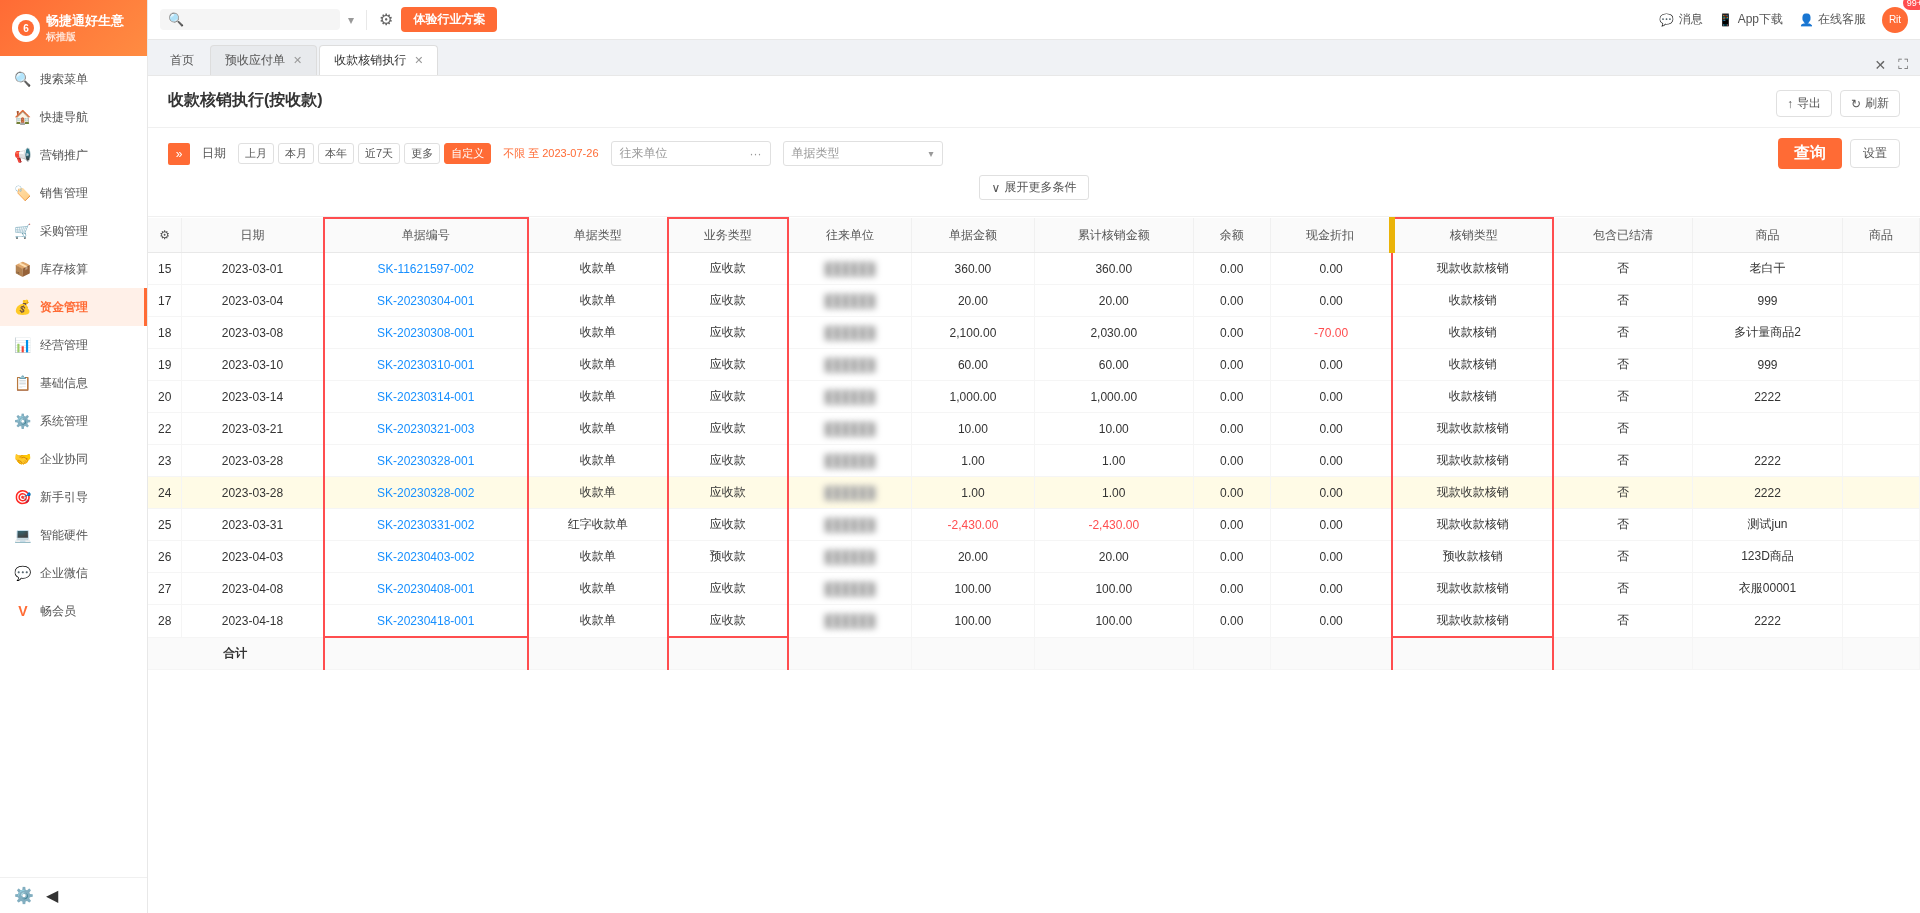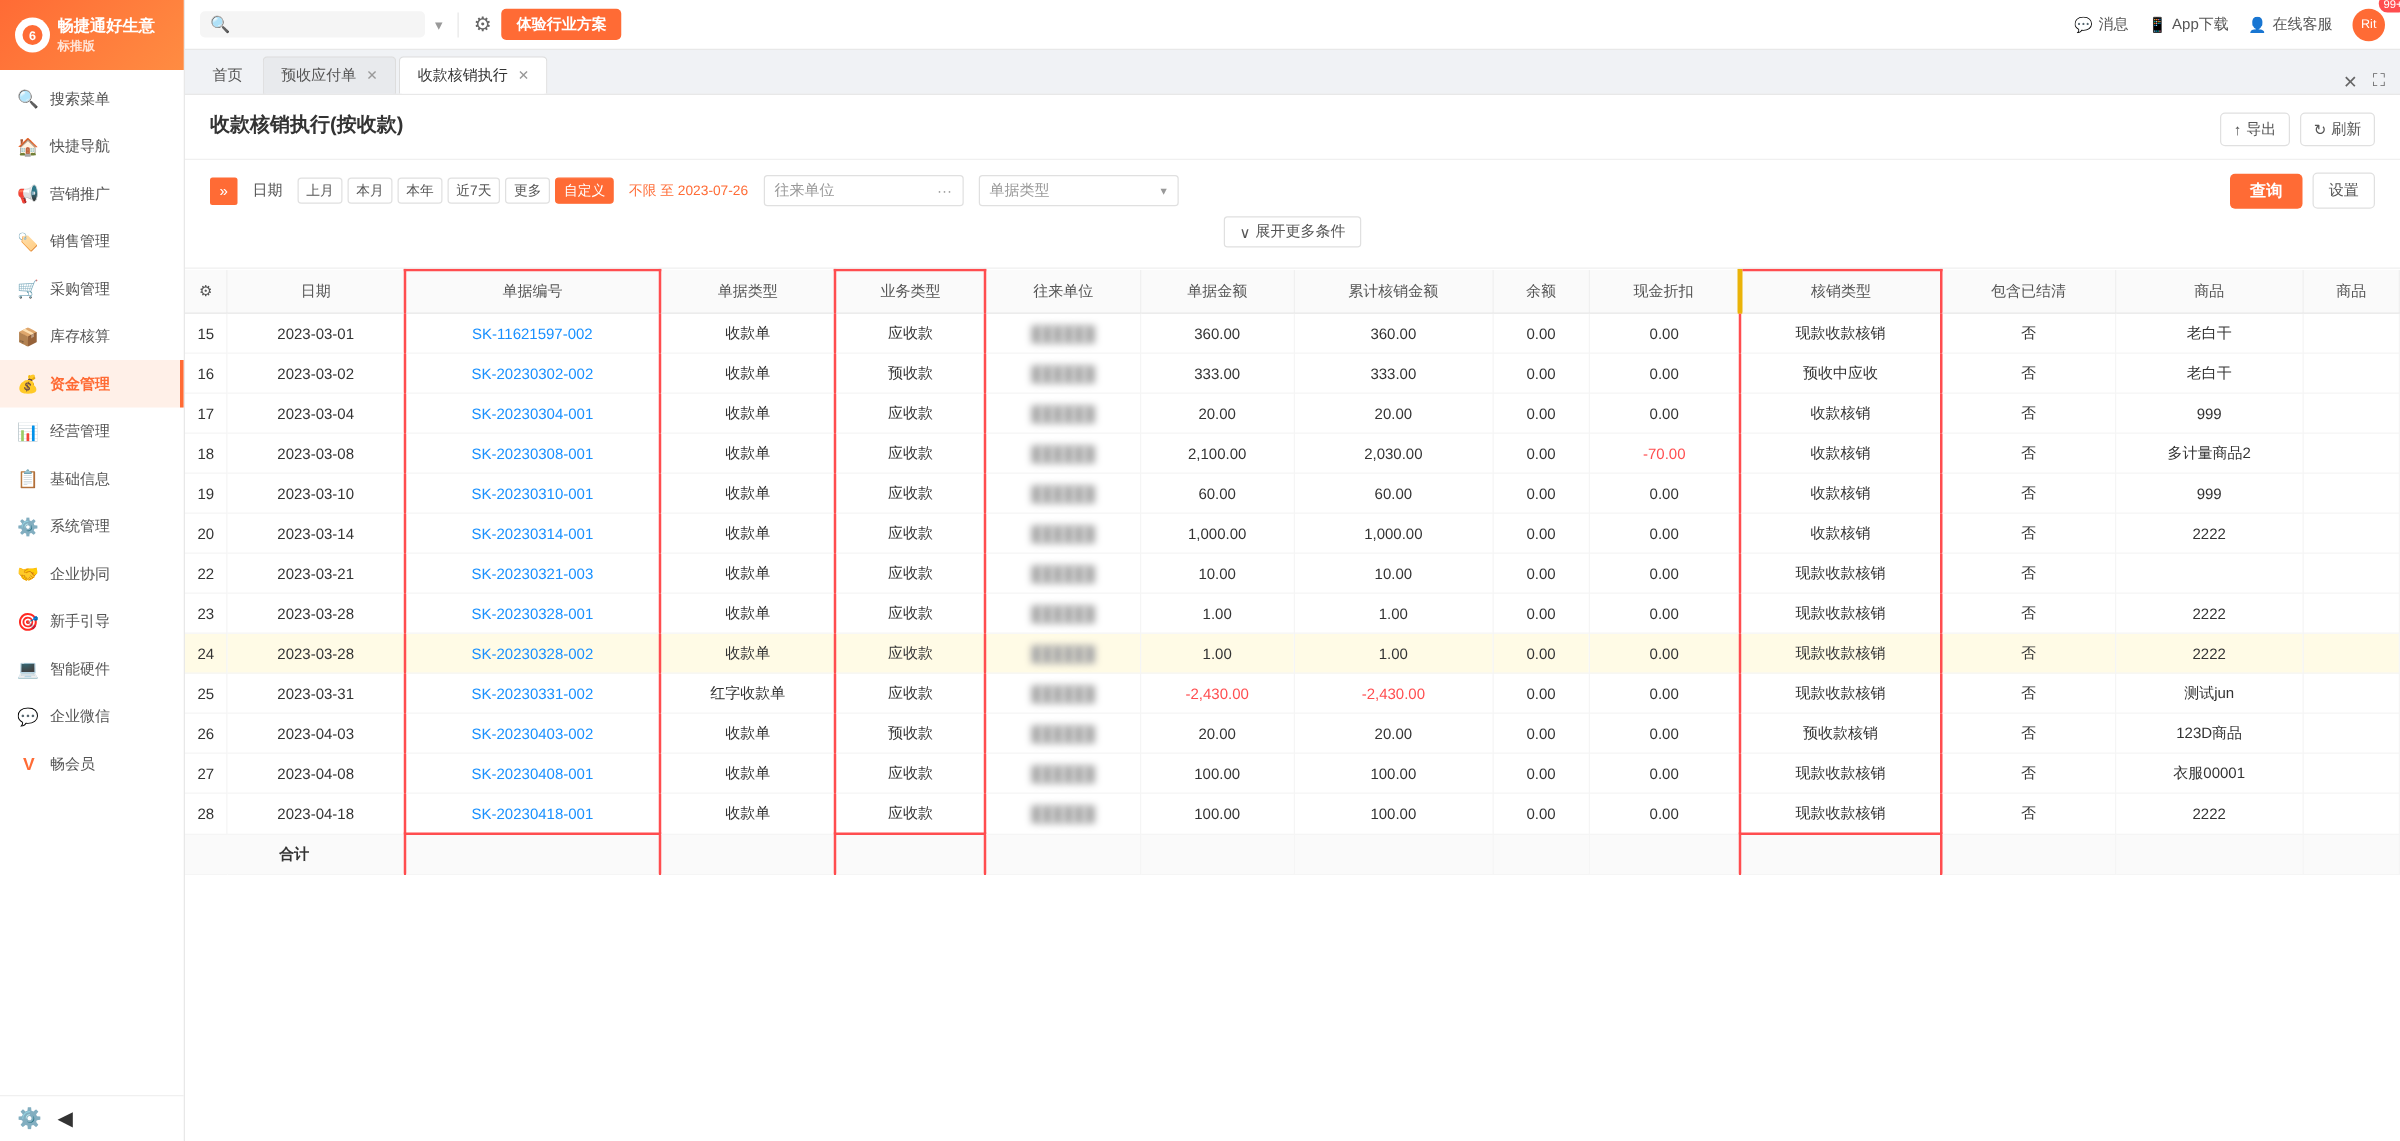--- a/index.html
+++ b/index.html
@@ -56,21 +56,21 @@
     .filter-row { display: flex; align-items: center; gap: 12px; flex-wrap: wrap; }
     .filter-expand-btn { width: 22px; height: 22px; background: #ff6b35; display: flex; align-items: center; justify-content: center; border-radius: 2px; cursor: pointer; color: #fff; font-size: 12px; }
     .filter-label { font-size: 12px; color: #555; white-space: nowrap; }
     .filter-date-btns { display: flex; gap: 4px; }
     .filter-date-btn { padding: 2px 6px; border: 1px solid #e0e0e0; border-radius: 3px; background: #fff; cursor: pointer; font-size: 11px; color: #555; }
     .filter-date-btn.custom { background: #ff6b35; color: #fff; border-color: #ff6b35; }
     .filter-date-range { font-size: 11px; color: #ff6b35; }
     .filter-input { display: flex; align-items: center; padding: 3px 8px; border: 1px solid #e0e0e0; border-radius: 3px; background: #fff; min-width: 160px; gap: 4px; font-size: 12px; color: #999; cursor: pointer; }
     .filter-select { display: flex; align-items: center; padding: 3px 8px; border: 1px solid #e0e0e0; border-radius: 3px; background: #fff; min-width: 160px; gap: 4px; font-size: 12px; color: #999; cursor: pointer; }
     .filter-arrow { color: #999; font-size: 10px; }
-    .query-btn { background: #ff6b35; color: #fff; border: none; border-radius: 4px; padding: 5px 16px; cursor: pointer; font-size: 13px; font-weight: bold; }
+    .query-btn { background: #ff6b35; color: #fff; border: none; border-radius: 4px; padding: 5px 16px; cursor: pointer; font-size: 16px; font-weight: bold; }
     .settings-btn { background: #fff; color: #555; border: 1px solid #e0e0e0; border-radius: 4px; padding: 5px 12px; cursor: pointer; font-size: 12px; }
     .filter-expand-row { display: flex; align-items: center; justify-content: center; padding: 6px 0; }
     .expand-more-btn { display: flex; align-items: center; gap: 4px; font-size: 12px; color: #555; cursor: pointer; border: 1px solid #e0e0e0; border-radius: 3px; padding: 3px 12px; background: #fff; }
 
     
     .table-container { padding: 0 0 0 0; overflow-x: auto; }
     table { width: 100%; border-collapse: collapse; font-size: 12px; }
     thead tr { background: #fafafa; }
     th { padding: 8px 10px; text-align: center; border-bottom: 1px solid #e8e8e8; border-right: 1px solid #f0f0f0; color: #555; font-weight: 500; white-space: nowrap; }
     td { padding: 7px 10px; text-align: center; border-bottom: 1px solid #f5f5f5; border-right: 1px solid #f5f5f5; color: #333; white-space: nowrap; }
@@ -278,21 +278,21 @@
               <th class="col-gear">⚙</th>
               <th>日期</th>
               <th style="border-left:2px solid #ff4d4f;border-right:2px solid #ff4d4f;border-top:2px solid #ff4d4f;">单据编号</th>
               <th>单据类型</th>
               <th style="border-left:2px solid #ff4d4f;border-right:2px solid #ff4d4f;border-top:2px solid #ff4d4f;">业务类型</th>
               <th>往来单位</th>
               <th>单据金额</th>
               <th>累计核销金额</th>
               <th>余额</th>
               <th>现金折扣</th>
-              <th style="border-left:4px solid #eab308;border-right:2px solid #ff4d4f;border-top:2px solid #ff4d4f;">核销类型</th>
+              <th style="border-left:6px solid #eab308;border-right:2px solid #ff4d4f;border-top:2px solid #ff4d4f;">核销类型</th>
               <th>包含已结清</th>
               <th>商品</th>
               <th>商品</th>
             </tr>
           </thead>
           <tbody id="table-body">
           <tr>
     <td>15</td>
     <td>2023-03-01</td>
     <td style="border-left:2px solid #ff4d4f;border-right:2px solid #ff4d4f;">
@@ -304,38 +304,20 @@
     <td class="">360.00</td>
     <td class="">360.00</td>
     <td>0.00</td>
     <td class="">0.00</td>
     <td style="border-left:2px solid #ff4d4f;border-right:2px solid #ff4d4f;">现款收款核销</td>
     <td>否</td>
     <td>老白干</td>
     <td></td>
   </tr>
               <tr>
-    <td>16</td>
-    <td>2023-03-02</td>
-    <td style="border-left:2px solid #ff4d4f;border-right:2px solid #ff4d4f;">
-      <a class="link-text">SK-20230302-002</a>
-    </td>
-    <td>收款单</td>
-    <td style="border-left:2px solid #ff4d4f;border-right:2px solid #ff4d4f;">预收款</td>
-    <td><span class="blurred">██████</span></td>
-    <td class="">333.00</td>
-    <td class="">333.00</td>
-    <td>0.00</td>
-    <td class="">0.00</td>
-    <td style="border-left:2px solid #ff4d4f;border-right:2px solid #ff4d4f;">预收中应收</td>
-    <td>否</td>
-    <td>老白干</td>
-    <td></td>
-  </tr>
-              <tr>
     <td>17</td>
     <td>2023-03-04</td>
     <td style="border-left:2px solid #ff4d4f;border-right:2px solid #ff4d4f;">
       <a class="link-text">SK-20230304-001</a>
     </td>
     <td>收款单</td>
     <td style="border-left:2px solid #ff4d4f;border-right:2px solid #ff4d4f;">应收款</td>
     <td><span class="blurred">██████</span></td>
     <td class="">20.00</td>
     <td class="">20.00</td>

